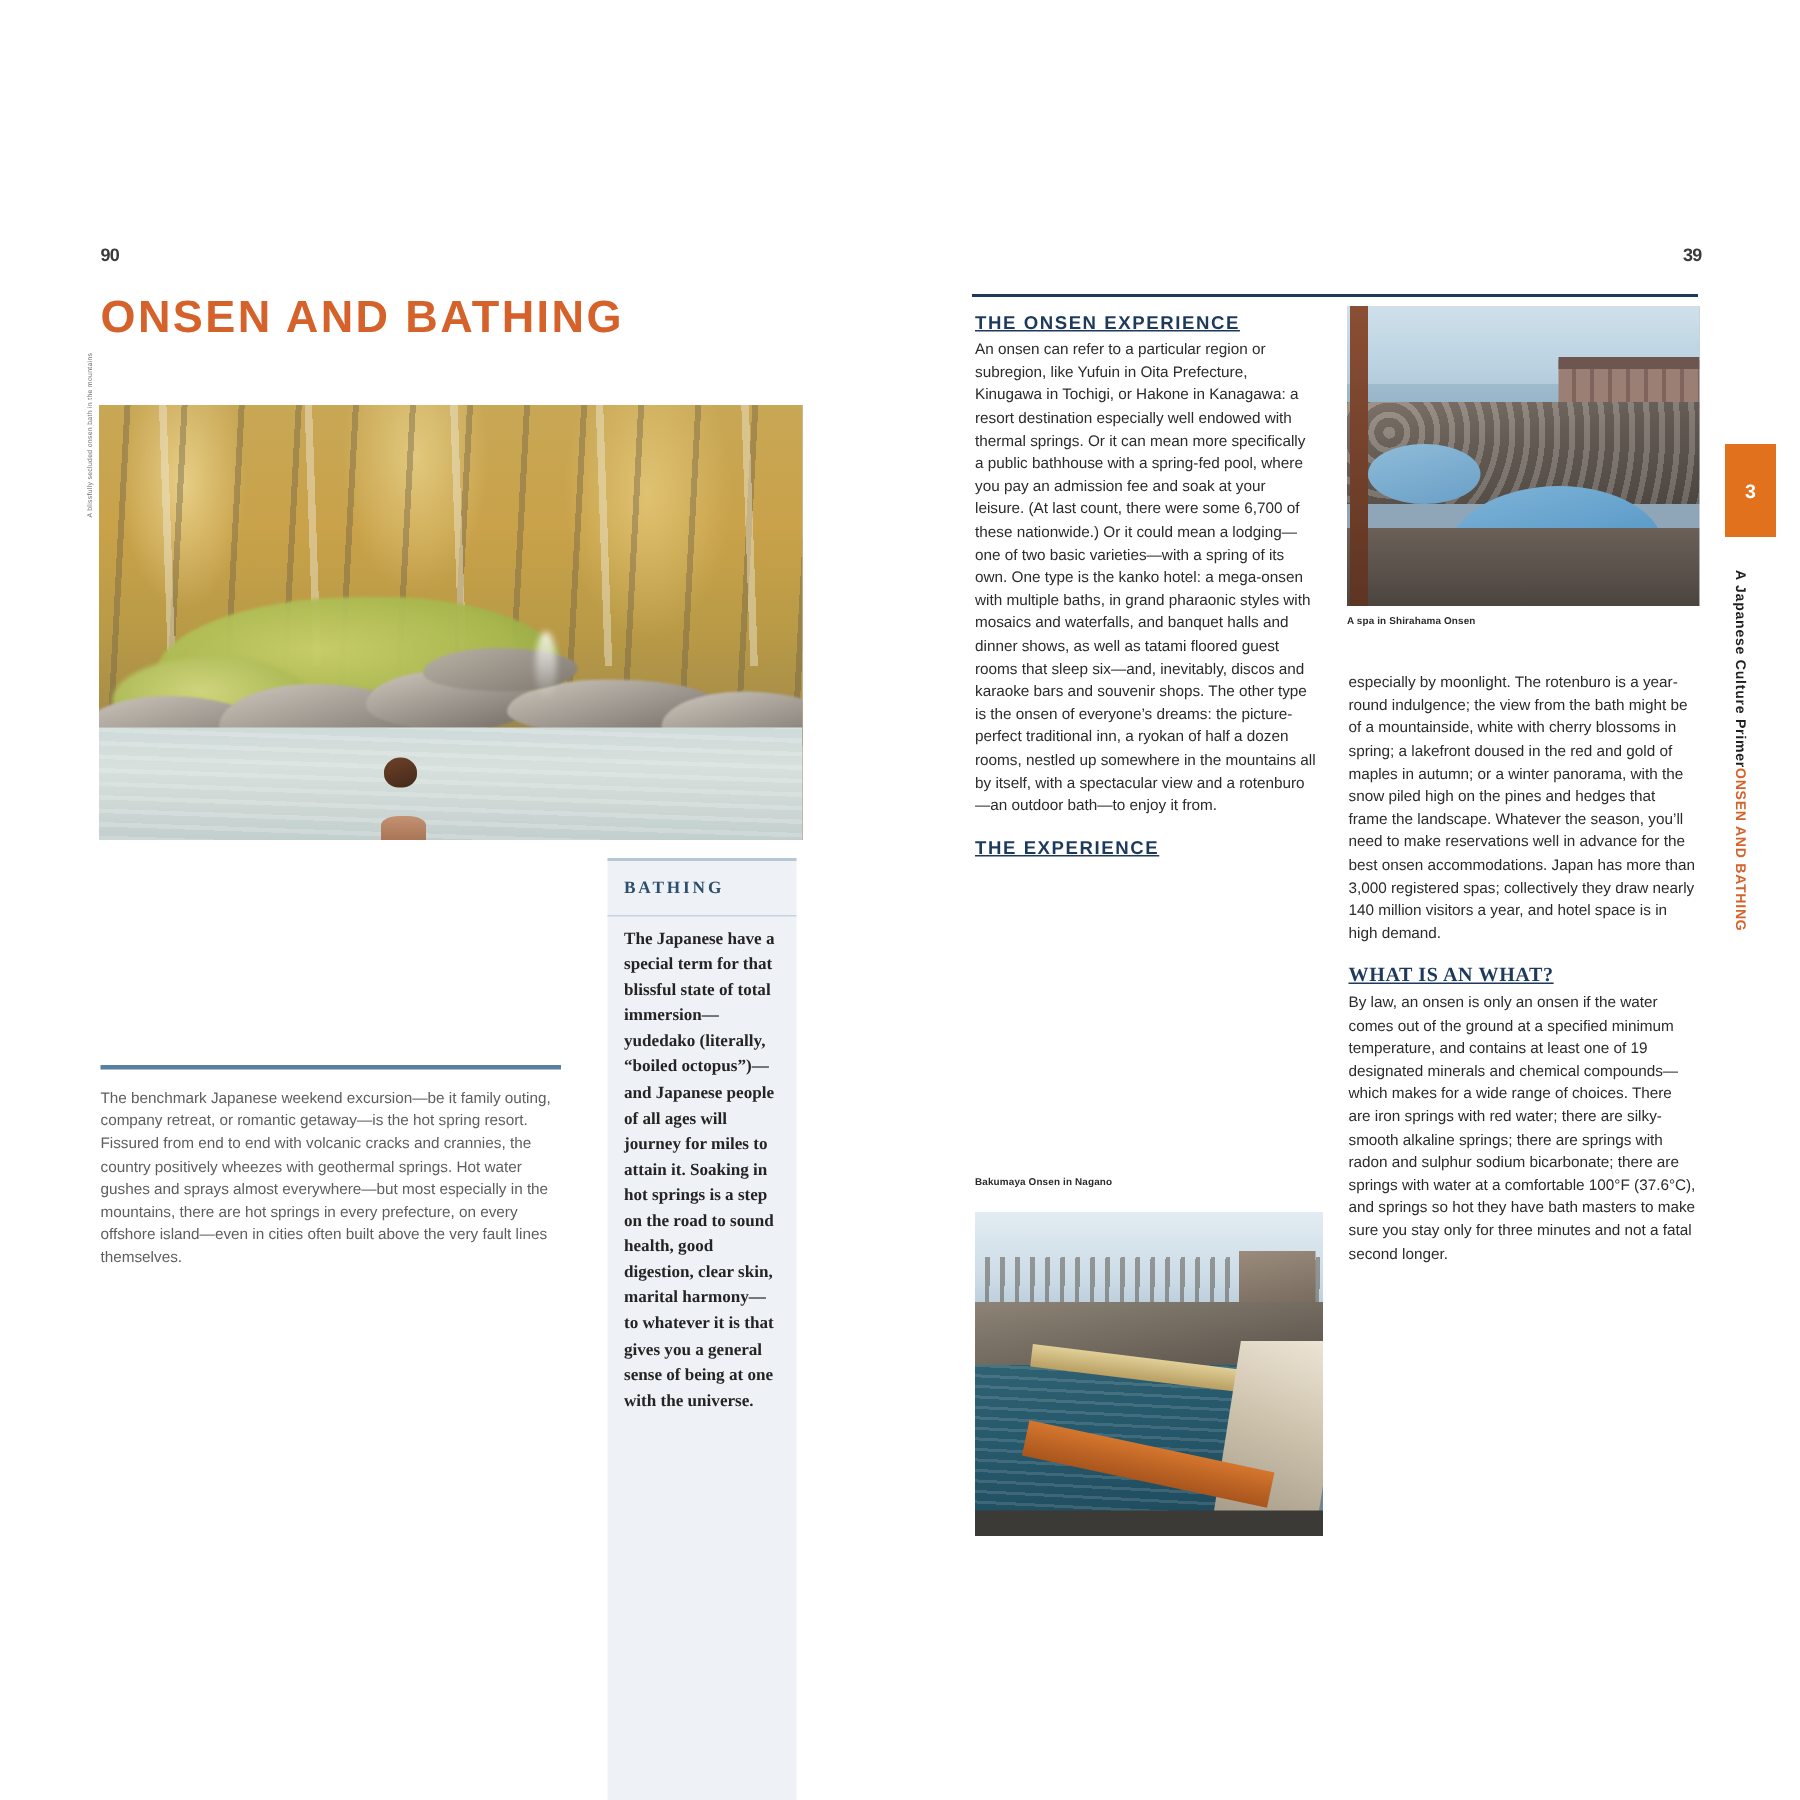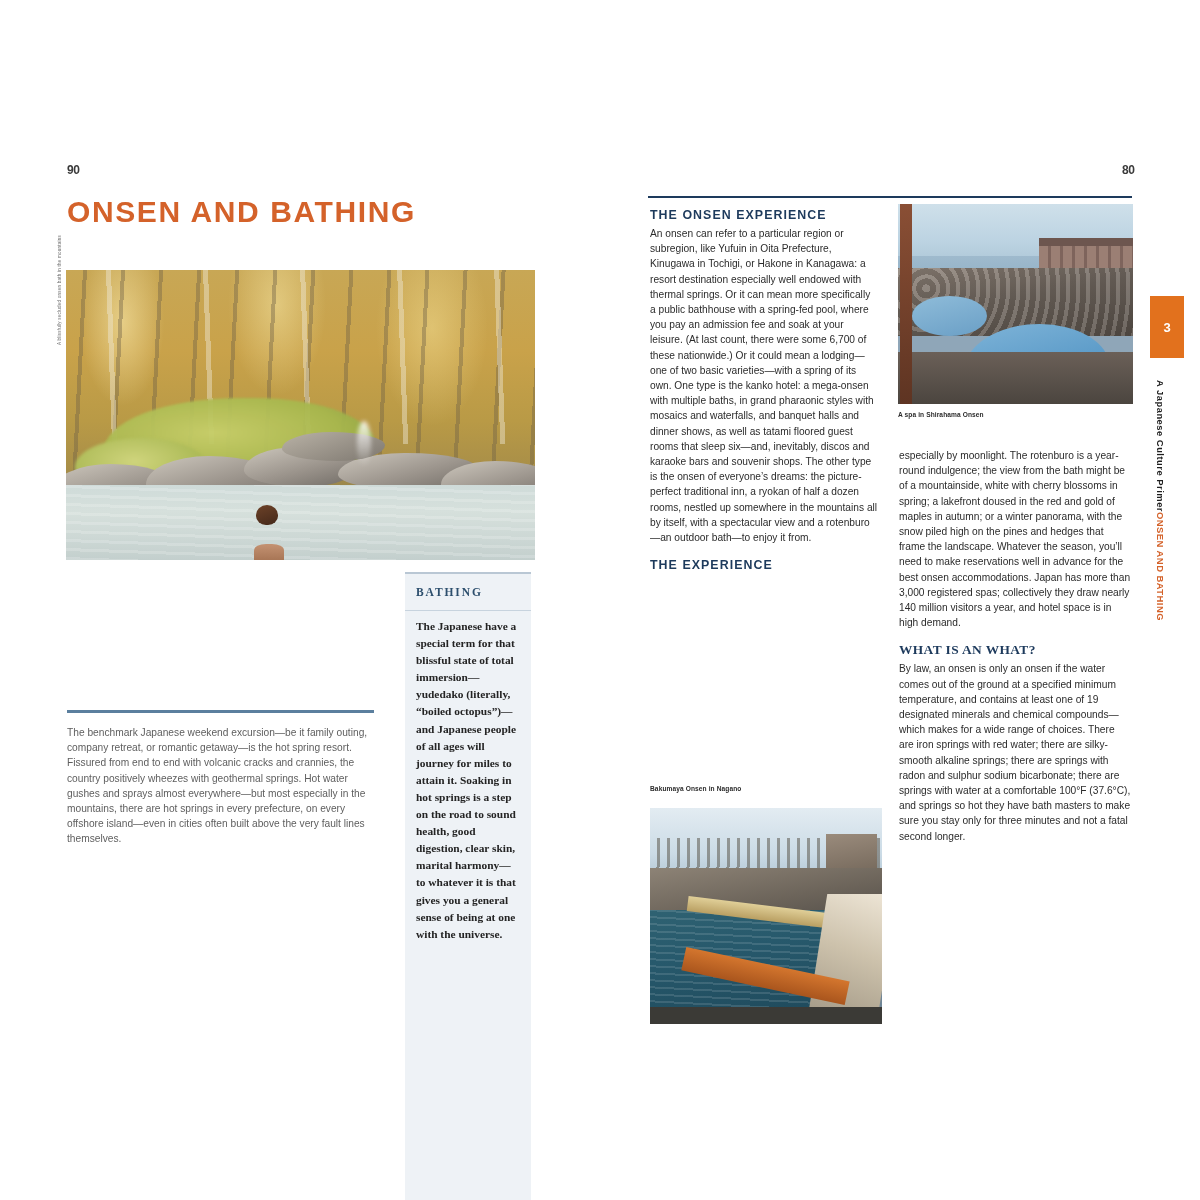--- a/index.html
+++ b/index.html
@@ -118,21 +118,21 @@
   .right-page{position:absolute;left:640px;top:196px;width:500px;height:834px;background:#ffffff;}
   .rp-topline{position:absolute;left:8px;top:0;width:484px;height:2px;background:#1d3a5c;}
 
   .col{position:absolute;font-size:10.2px;line-height:15.2px;color:#2b2b2b;}
   .col-a{left:10px;top:12px;width:228px;}
   .col-b{left:259px;top:252px;width:233px;}
 
   h3.sec{
     font-family:"Liberation Sans",sans-serif;
     font-size:12.4px;font-weight:700;letter-spacing:1.05px;
-    color:#1d3a5c;margin:0 0 4px 0;line-height:14px;
+    color:#1d3a5c;margin:0 0 4px 0;line-height:14px;text-decoration:underline;
   }
   h3.sec.serifish{font-family:"Liberation Serif",serif;letter-spacing:.4px;font-size:13.4px;}
   .col p{margin:0 0 0 0;}
   .gap{height:13px;}
 
   
   .photo-shirahama{
     position:absolute;left:258px;top:8px;width:235px;height:200px;overflow:hidden;background:#8fa6b8;
   }
   .ps-sky{position:absolute;left:0;top:0;width:100%;height:34%;
@@ -206,21 +206,21 @@
   }
   .tab-primer{color:#1f1f1f;}
   .tab-section{color:#d4622a;font-size:7.6px;letter-spacing:.9px;}
 </style>
 </head>
 <body>
 
 <div class="spread">
 
   <div class="folio folio-left">90</div>
-  <div class="folio folio-right">80</div>
+  <div class="folio folio-right">39</div>
 
   <div class="left-page">
 
     <div class="title">ONSEN AND BATHING</div>
 
     <div class="hero">
       <div class="sky"></div>
       <div class="trunks"></div>
       <div class="trunks2"></div>
       <div class="bush"></div>

